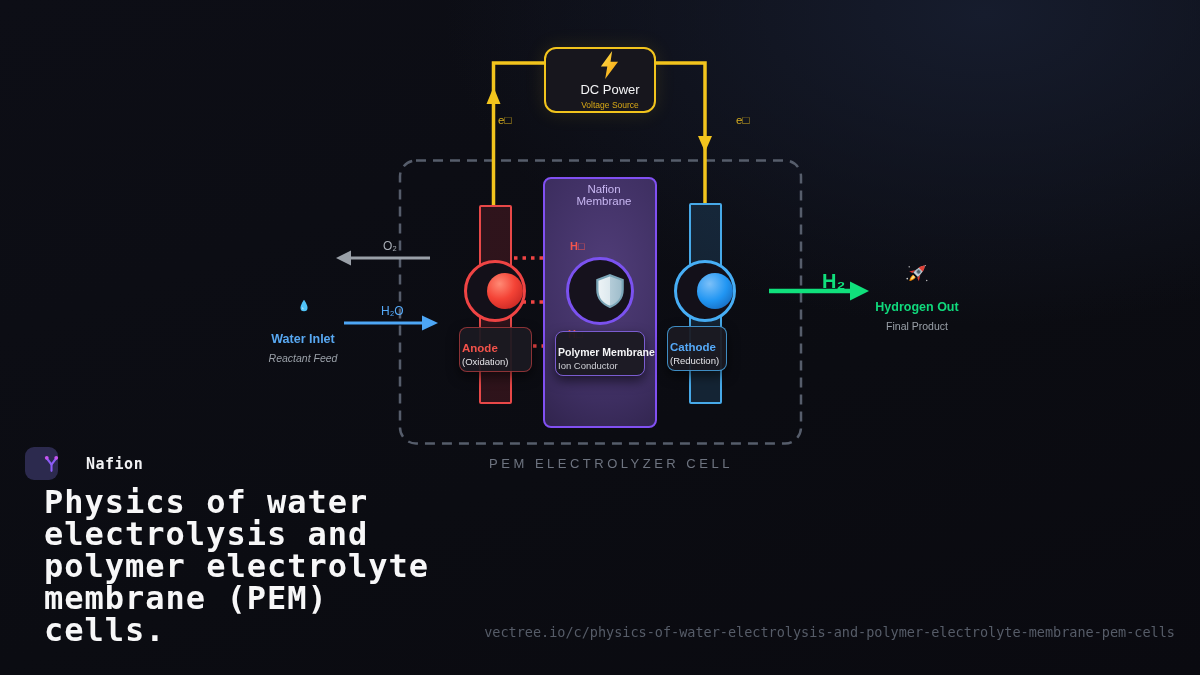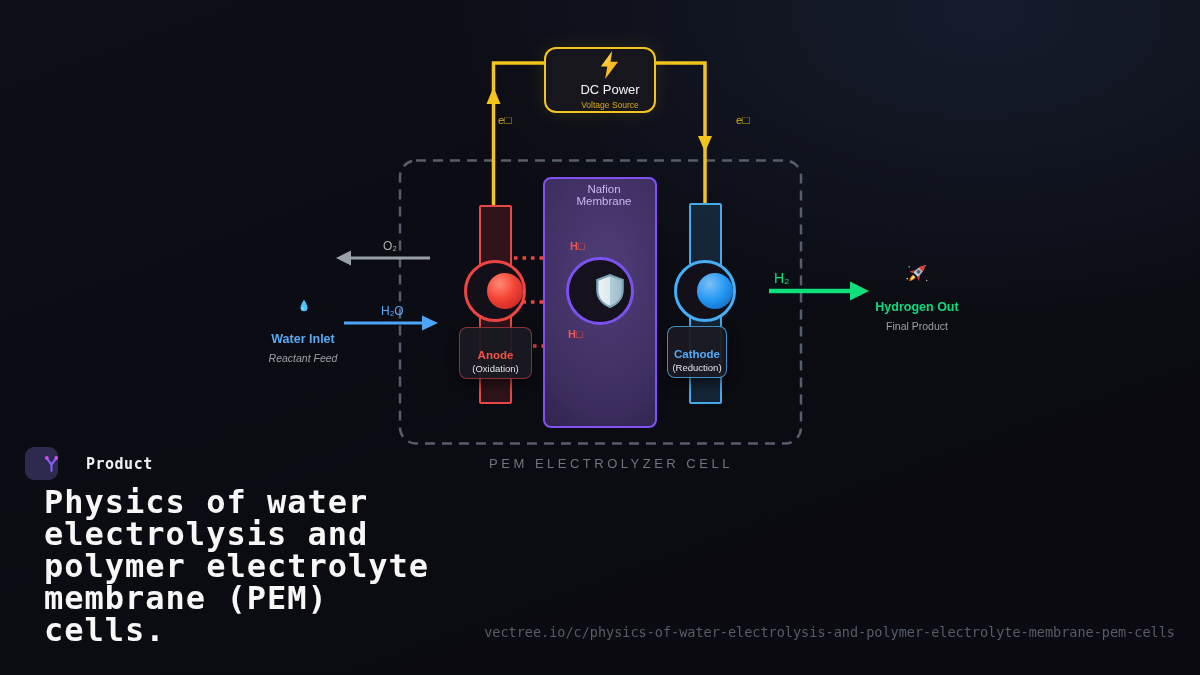--- a/index.html
+++ b/index.html
@@ -46,42 +46,42 @@
   .node { border-radius:50%; background:#131019; display:flex; align-items:center;
     justify-content:center; z-index:6; }
   .node.anode { left:464px; top:260px; width:62px; height:62px; border:3px solid #ef4444; }
   .node.center { left:566px; top:257px; width:68px; height:68px; border:3px solid #7b52f0; background:#16121d; }
   .node.cathode { left:674px; top:260px; width:62px; height:62px; border:3px solid #47aef5; }
   .ball { width:36px; height:36px; border-radius:50%; }
   .ball.red { background:radial-gradient(circle at 35% 30%, #ff8a75 0%, #f44336 45%, #b71c1c 100%); }
   .ball.blue { background:radial-gradient(circle at 35% 30%, #7cc0f8 0%, #2196f3 50%, #1258a8 100%); }
 
   
-  .tagbox { background:rgba(27,26,33,.94); border-radius:8px; text-align:center;
-    padding:21px 2px 4px; box-shadow:0 5px 12px rgba(0,0,0,.55); z-index:8; }
+  .tagbox { background:rgba(27,26,33,.94); border-radius:8px; text-align:left;
+    padding:14px 2px 4px; box-shadow:0 5px 12px rgba(0,0,0,.55); z-index:8; }
   .tagbox .t1 { font-size:11.5px; font-weight:bold; }
   .tagbox .t2 { font-size:9.5px; color:#e4e4e8; margin-top:2px; }
   .tag-anode { left:459px; top:327px; width:73px; border:1.5px solid rgba(233,72,72,.55); }
   .tag-anode .t1 { color:#f2524a; }
   .tag-cathode { left:667px; top:326px; width:60px; border:1.5px solid rgba(73,170,235,.8); }
   .tag-cathode .t1 { color:#55a9f7; }
   .tag-poly { left:555px; top:331px; width:90px; border:1.5px solid #7a5cd0; }
   .tag-poly .t1 { color:#f4f4f6; font-size:10.5px; white-space:nowrap; }
   .tag-poly .t2 { font-size:9.5px; color:#cfd0d6; }
 
   .hplus { font-size:11px; font-weight:bold; color:#f4554d; z-index:3; }
   .hplus.h1 { left:550px; top:240px; }
   .hplus.h2 { left:550px; top:286px; }
   .hplus.h3 { left:548px; top:328px; z-index:2; }
 
   
   .flow-label { font-size:12px; z-index:4; }
   .o2 { left:363px; top:239px; color:#a9aeb6; }
   .h2o { left:361px; top:304px; color:#55a9f7; }
-  .h2g { left:754px; top:270px; color:#10e07c; font-size:14px; font-weight:normal; }
+  .h2g { left:802px; top:270px; color:#10e07c; font-size:20px; font-weight:bold; }
   .side-title { font-weight:bold; font-size:12.5px; text-align:center; width:110px; }
   .side-sub { font-size:10.5px; color:#9aa0a8; text-align:center; width:110px; margin-top:3px; }
   .water-title { left:238px; top:332px; color:#58a8f2; }
   .water-sub { left:238px; top:349px;font-style:italic; }
   .hyd-title { left:852px; top:300px; color:#10d97c; }
   .hyd-sub { left:852px; top:317px; }
 
   .pem-caption { left:400px; top:456px; width:402px; text-align:center;
     font-size:13px; letter-spacing:3.5px; color:#6e7480; }
 
@@ -173,20 +173,24 @@
       </svg>
     </span>
   </div>
   <div class="abs node cathode">
     <div class="ball blue"></div>
   </div>
 
   <div class="abs tagbox tag-anode">
     <div class="t1">Anode</div>
     <div class="t2">(Oxidation)</div>
+  </div>
+  <div class="abs tagbox tag-poly">
+    <div class="t1">Polymer Membrane</div>
+    <div class="t2">Ion Conductor</div>
   </div>
   <div class="abs tagbox tag-cathode">
     <div class="t1">Cathode</div>
     <div class="t2">(Reduction)</div>
   </div>
 
   <div class="abs flow-label o2">O₂</div>
   <div class="abs flow-label h2o">H₂O</div>
   <div class="abs icon-wrap" style="left:279px; top:285px; width:30px; height:42px;">
     <svg width="30" height="42" viewBox="0 0 24 32">
@@ -223,17 +227,17 @@
   <div class="abs logo-box">
     <span class="icon-wrap">
       <svg width="21" height="21" viewBox="0 0 20 20">
         <path d="M5.5 5 L10 11 L14.5 5" fill="none" stroke="#8b5cf6" stroke-width="2" stroke-linecap="round"></path>
         <line x1="10" y1="11" x2="10" y2="17" stroke="#8b5cf6" stroke-width="2" stroke-linecap="round"></line>
         <circle cx="5.5" cy="4.6" r="1.8" fill="#c654f0"></circle>
         <circle cx="14.5" cy="4.6" r="1.8" fill="#c654f0"></circle>
       </svg>
     </span>
   </div>
-  <div class="abs brand-name">Product</div>
+  <div class="abs brand-name">Nafion</div>
   <div class="abs headline">Physics of water electrolysis and polymer electrolyte membrane (PEM) cells.</div>
   <div class="abs url">vectree.io/c/physics-of-water-electrolysis-and-polymer-electrolyte-membrane-pem-cells</div>
 
 </div>
 
 </body></html>

